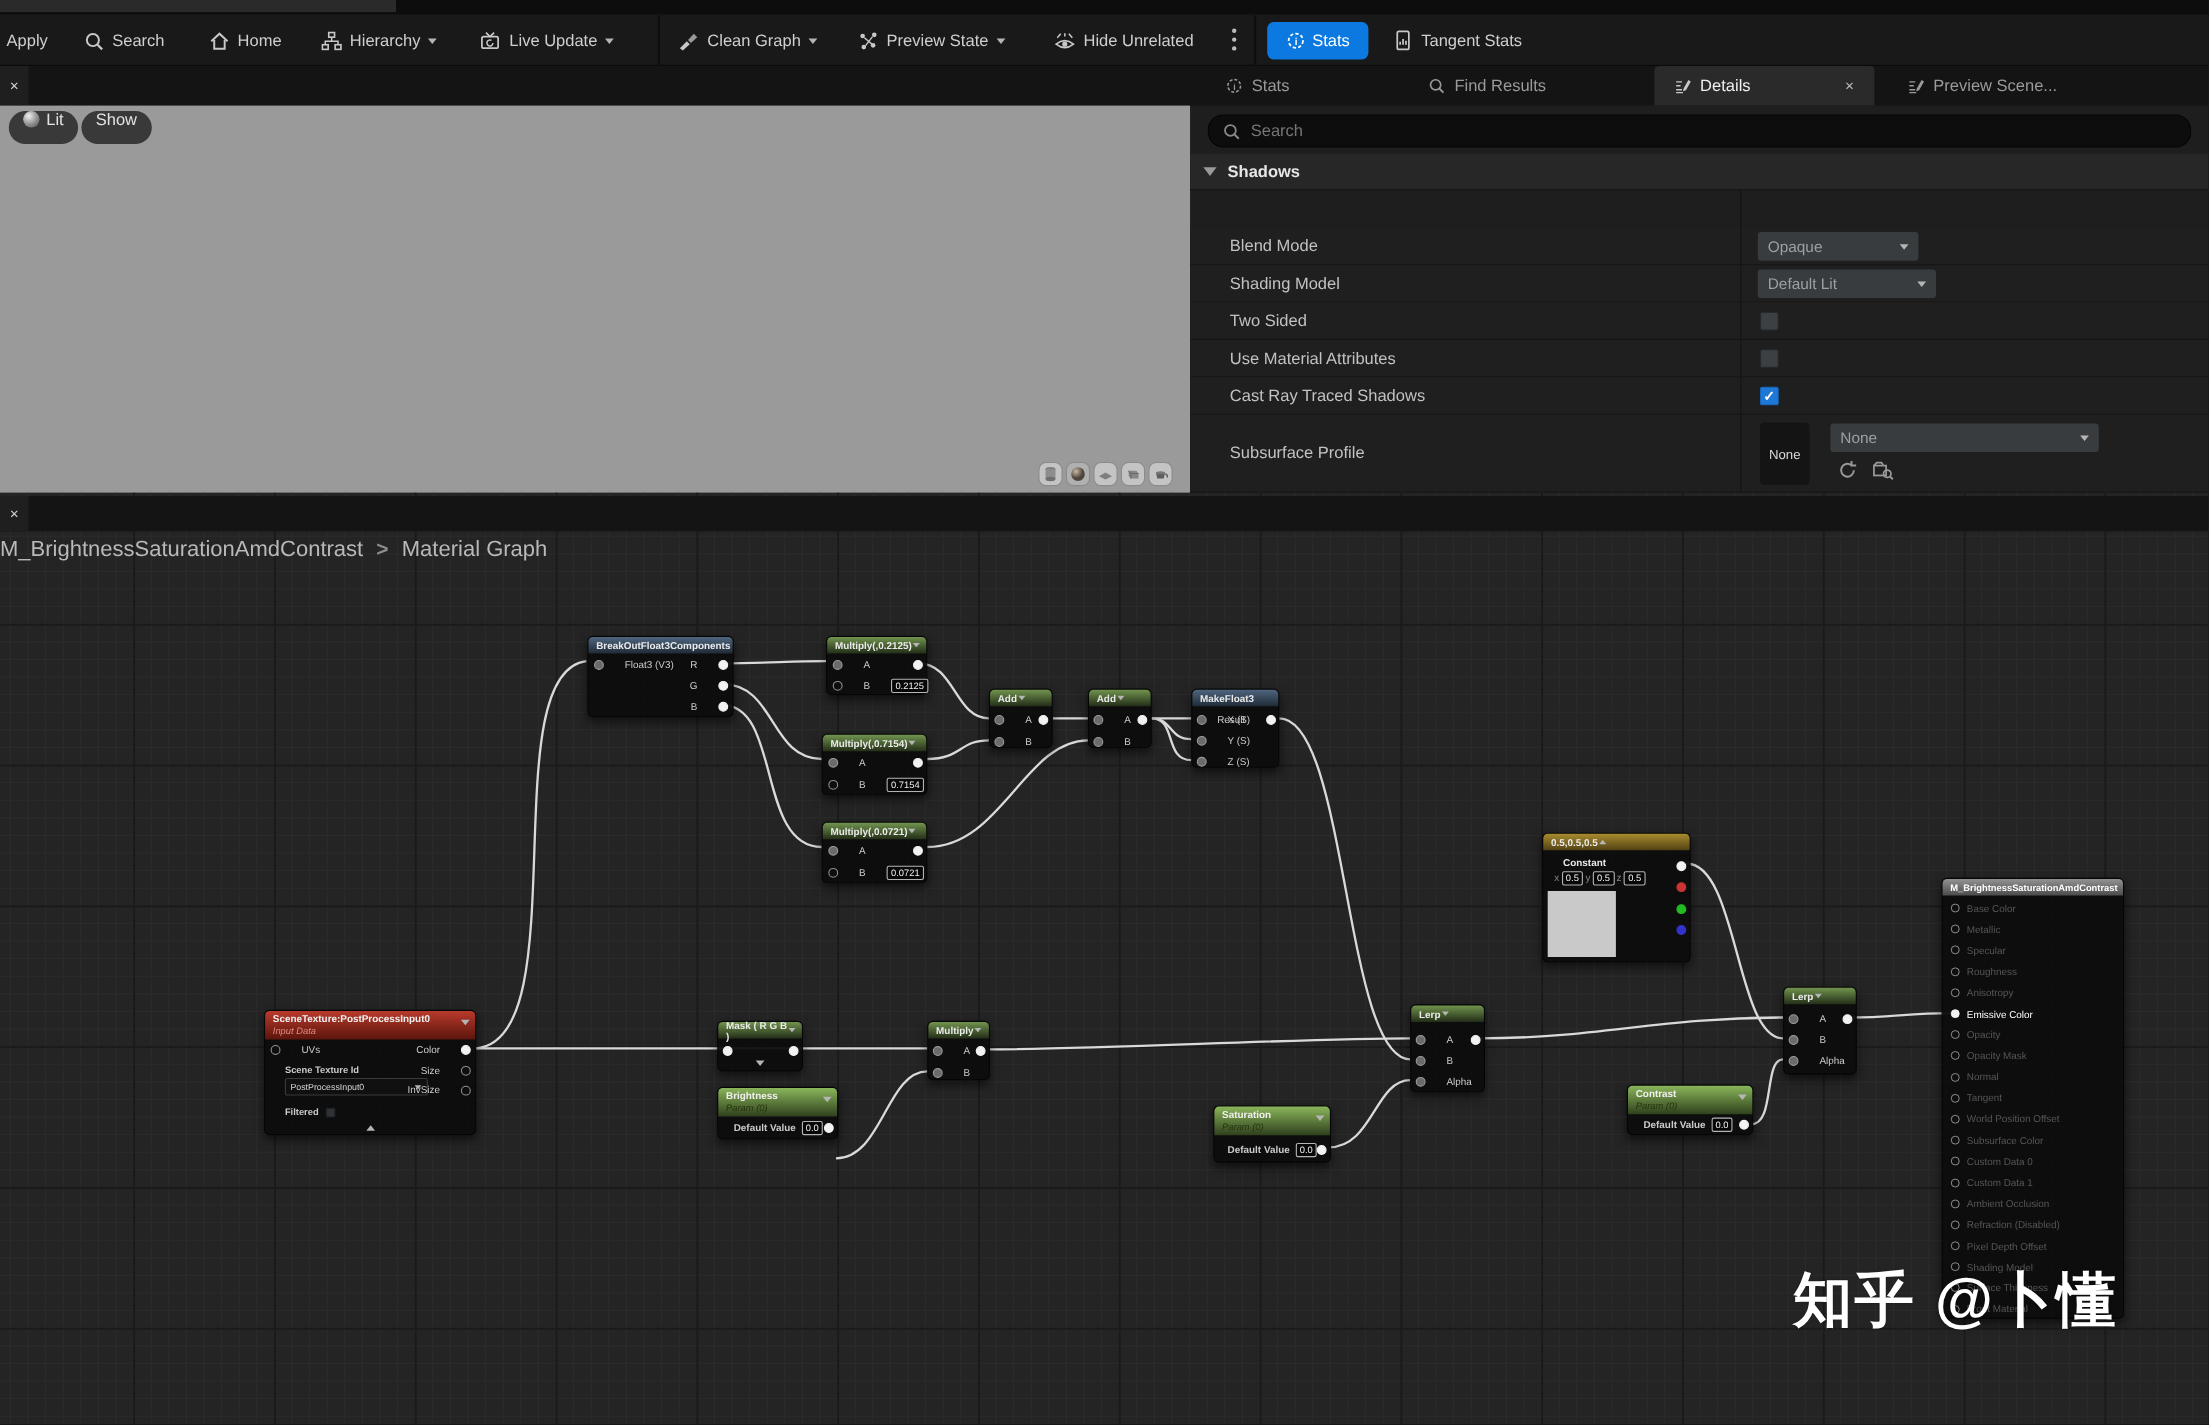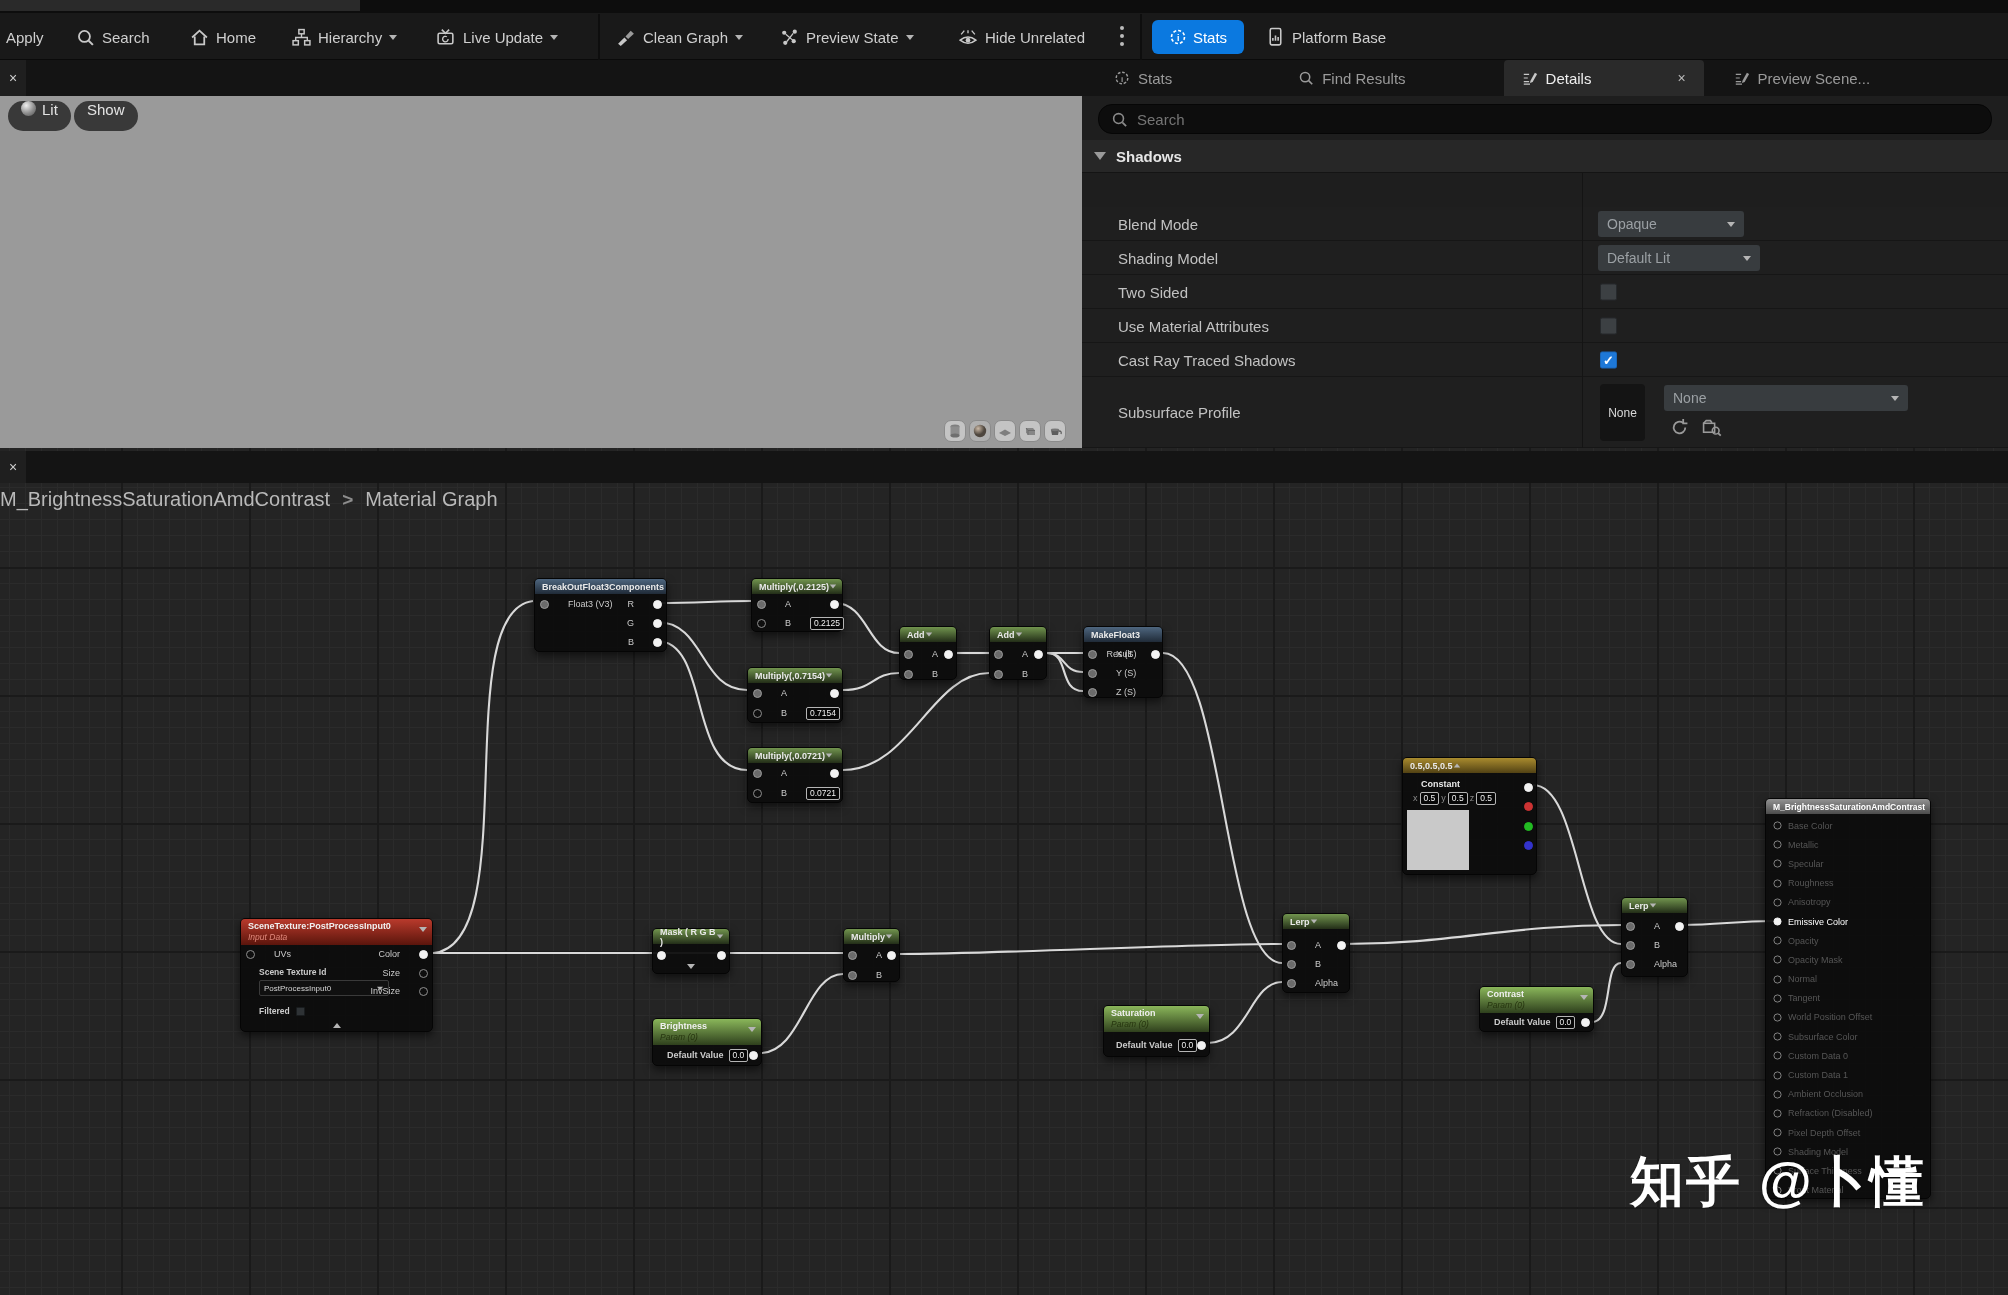--- a/index.html
+++ b/index.html
@@ -178,21 +178,21 @@
           <circle cx="9" cy="9" r="6.5" fill="none" stroke="#fff" stroke-width="1.6" stroke-dasharray="3 2"></circle>
           <text x="8" y="13" fill="#fff" font-size="9" font-weight="bold" font-family="Liberation Sans,sans-serif">i</text>
         </svg>
       <span>Stats</span>
     </div>
     <div class="tb-item" style="left:1266px">
       <svg class="ic" width="19" height="20" viewBox="0 0 18 19">
           <rect x="4" y="1.5" width="10" height="15.5" rx="1.5" fill="none" stroke="#c8c8c8" stroke-width="1.5"></rect>
           <path d="M6.5 13 V10.5 M9 13 V8 M11.5 13 V9.5" stroke="#c8c8c8" stroke-width="1.5"></path>
         </svg>
-      <span>Platform Base</span>
+      <span>Tangent Stats</span>
     </div>
   </div>
 
   <div id="vp-tabbar">
     <div class="tab-close">×</div>
   </div>
   <div id="viewport">
     <div class="pill" style="left:8px">
       <span class="lit-sphere"></span>
       <span>Lit</span>
@@ -596,21 +596,21 @@
         </div>
       <div class="pl" style="right:3px; top:20px; flex-direction:row-reverse">
           <span class="pin on"></span>
         </div>
       <div class="pl" style="left:4px; top:40px">
           <span class="pin in"></span>
           <span>B</span>
         </div>
     </div>
 
-    <div class="node" style="left:652px; top:570px; width:110px; height:48px">
+    <div class="node" style="left:652px; top:540px; width:110px; height:48px">
       <div class="hdr2 param">
           <div class="t">Brightness</div>
           <div class="s">Param (0)</div>
           <span class="caret-d c"></span>
         </div>
       <div class="pl" style="left:14px; top:30px; gap:5px">
           <span style="font-weight:bold">Default Value</span>
           <span class="vbox">0.0</span>
         </div>
       <div class="pl" style="right:3px; top:30px">

